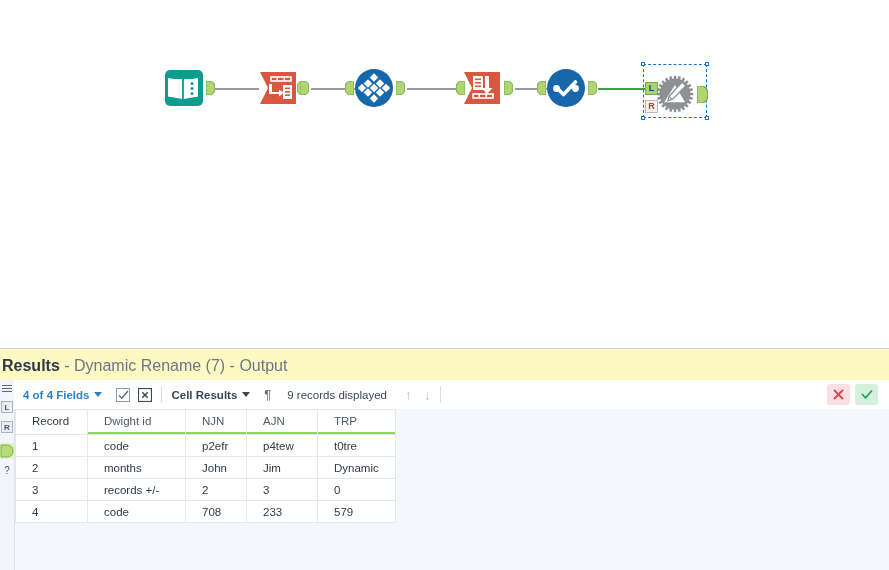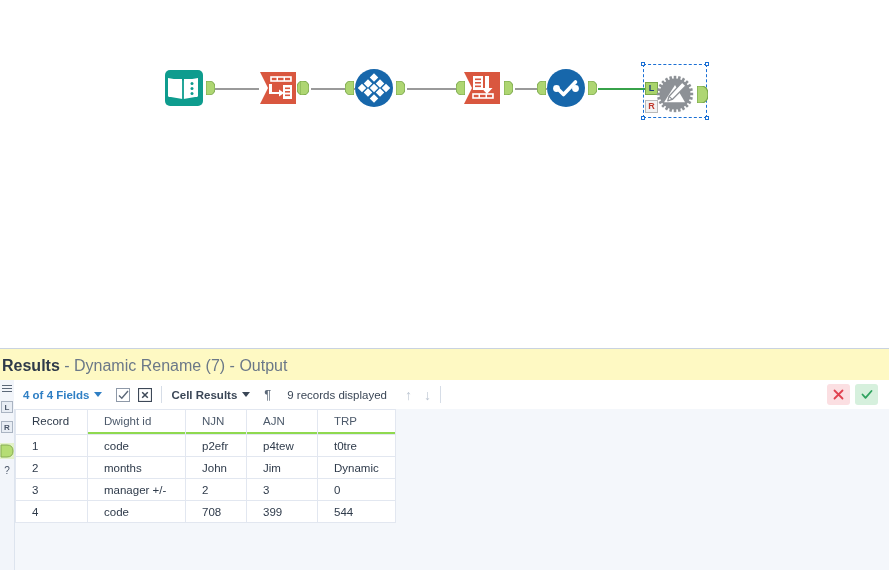--- a/index.html
+++ b/index.html
@@ -574,29 +574,29 @@
         </tr>
         <tr>
           <td class="cell-record">2</td>
           <td>months</td>
           <td>John</td>
           <td>Jim</td>
           <td>Dynamic</td>
         </tr>
         <tr>
           <td class="cell-record">3</td>
-          <td>manager +/-</td>
+          <td>records +/-</td>
           <td>2</td>
           <td>3</td>
           <td>0</td>
         </tr>
         <tr>
           <td class="cell-record">4</td>
           <td>code</td>
           <td>708</td>
-          <td>399</td>
-          <td>544</td>
+          <td>233</td>
+          <td>579</td>
         </tr>
       </tbody>
     </table>
   </div>
 
 </div>
 
 </body></html>

